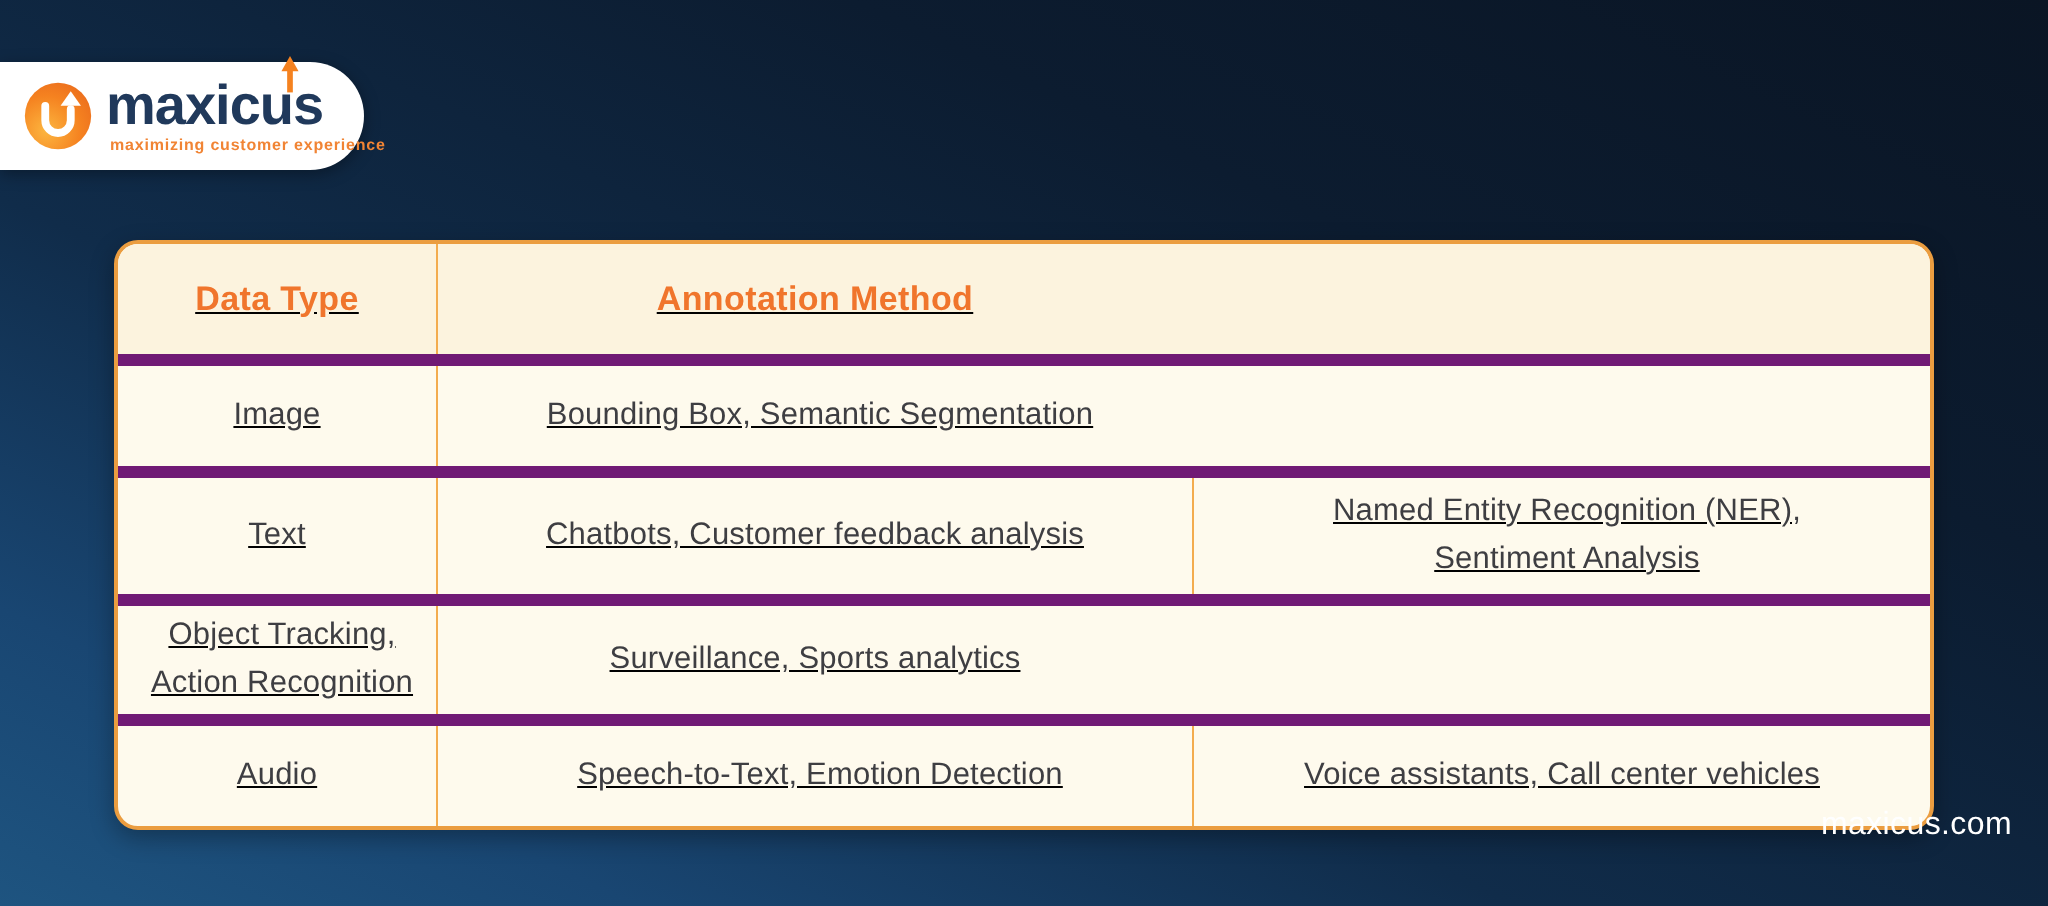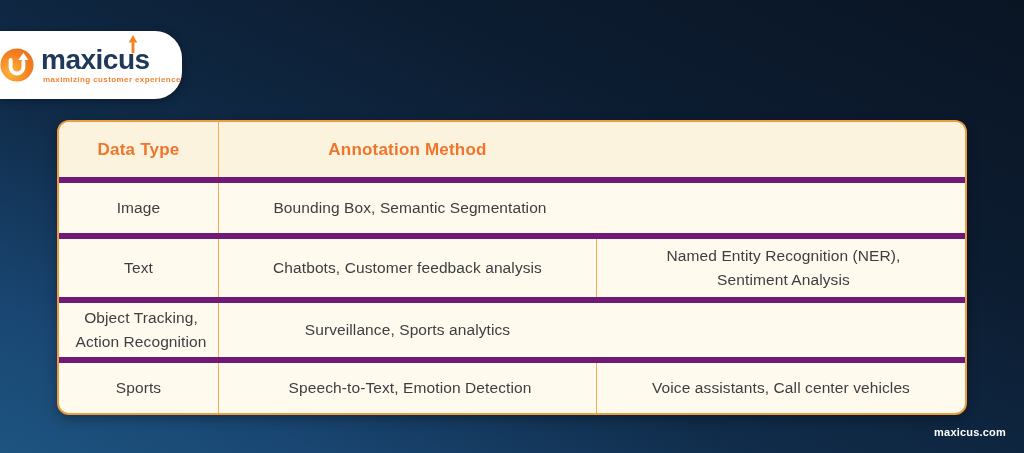--- a/index.html
+++ b/index.html
@@ -10,25 +10,25 @@
   }
   .stage {
     position: relative;
     width: 1024px; height: 453px;
     background: linear-gradient(205deg, #0a1524 0%, #0c1c30 30%, #102c4a 62%, #194672 84%, #1e5480 100%);
   }
 
   
   .logo-pill {
     position: absolute; left: 0; top: 31px;
-    width: 182px; height: 68px;
+    width: 182px; height: 54px;
     background: #ffffff;
     border-radius: 0 27px 27px 0;
     display: flex; align-items: center;
-    padding-left: 0; box-sizing: border-box;
+    padding-left: 12px; box-sizing: border-box;
     gap: 7px;
     box-shadow: 0 2px 8px rgba(0,0,0,0.35);
   }
   .logo-icon { width: 34px; height: 34px; flex: 0 0 auto; }
   .logo-text { display: flex; flex-direction: column; line-height: 1; }
   .wordmark {
     font-size: 28px; font-weight: 700; color: #20395b;
     letter-spacing: -0.5px; line-height: 1; white-space: nowrap;
   }
   .u-wrap { position: relative; display: inline-block; }
@@ -44,40 +44,41 @@
     width: 910px; box-sizing: border-box;
     background: #fefaed;
     border: 2px solid #eb9d40;
     border-radius: 12px;
     overflow: hidden;
     box-shadow: 0 4px 12px rgba(0,0,0,0.30);
   }
   .tr {
     display: grid;
     grid-template-columns: 159px 378px 1fr;
+    text-decoration: underline;
   }
   .tr + .tr { border-top: 6px solid #701a75; }
   .thead { height: 55px; background: #fcf3de; }
   .r1 { height: 50px; }
   .r2 { height: 58px; }
   .r3 { height: 54px; }
   .r4 { height: 50px; }
   .cell {
     display: flex; align-items: center; justify-content: center;
     text-align: center; padding: 2px 10px; box-sizing: border-box;
   }
   .cell + .cell { border-left: 1px solid #f3ac4e; }
   .th { color: #f0752c; font-weight: 700; font-size: 17px; letter-spacing: 0.2px; }
   .td { color: #3e3e42; font-size: 15.5px; letter-spacing: 0.1px; line-height: 1.55; }
   .td.method { white-space: pre-line; padding-left: 15px; }
 
   
   .site {
-    position: absolute; right: 18px; bottom: 15px;
-    color: #ffffff; font-size: 11px; font-weight: 700; letter-spacing: 0.2px;
+    position: absolute; right: 18px; bottom: 31px;
+    color: #ffffff; font-size: 16px; font-weight: 400; letter-spacing: 0.2px;
   }
 </style>
 </head>
 <body>
 
 <div class="stage">
 
   <header class="logo-pill">
     <svg class="logo-icon" viewBox="0 0 40 40" aria-hidden="true">
       <defs>
@@ -113,21 +114,21 @@
       <div class="cell td">Text</div>
       <div class="cell td">Chatbots, Customer feedback analysis</div>
       <div class="cell td method">Named Entity Recognition (NER),
 Sentiment Analysis</div>
     </div>
     <div class="tr r3">
       <div class="cell td method">Object Tracking, Action Recognition</div>
       <div class="cell td">Surveillance, Sports analytics</div>
     </div>
     <div class="tr r4">
-      <div class="cell td">Sports</div>
+      <div class="cell td">Audio</div>
       <div class="cell td method">Speech-to-Text, Emotion Detection</div>
       <div class="cell td">Voice assistants, Call center vehicles</div>
     </div>
   </div>
 
   <div class="site">maxicus.com</div>
 
 </div>
 
 </body></html>

